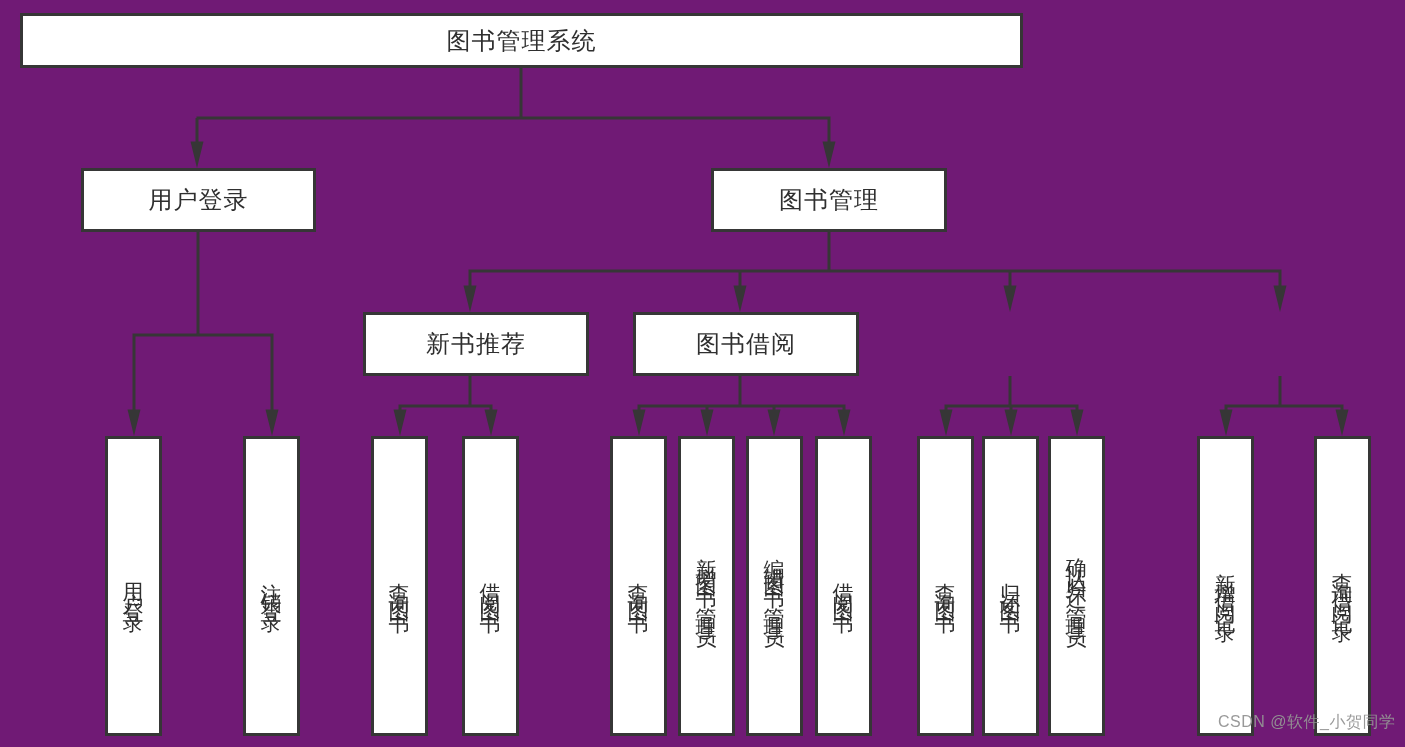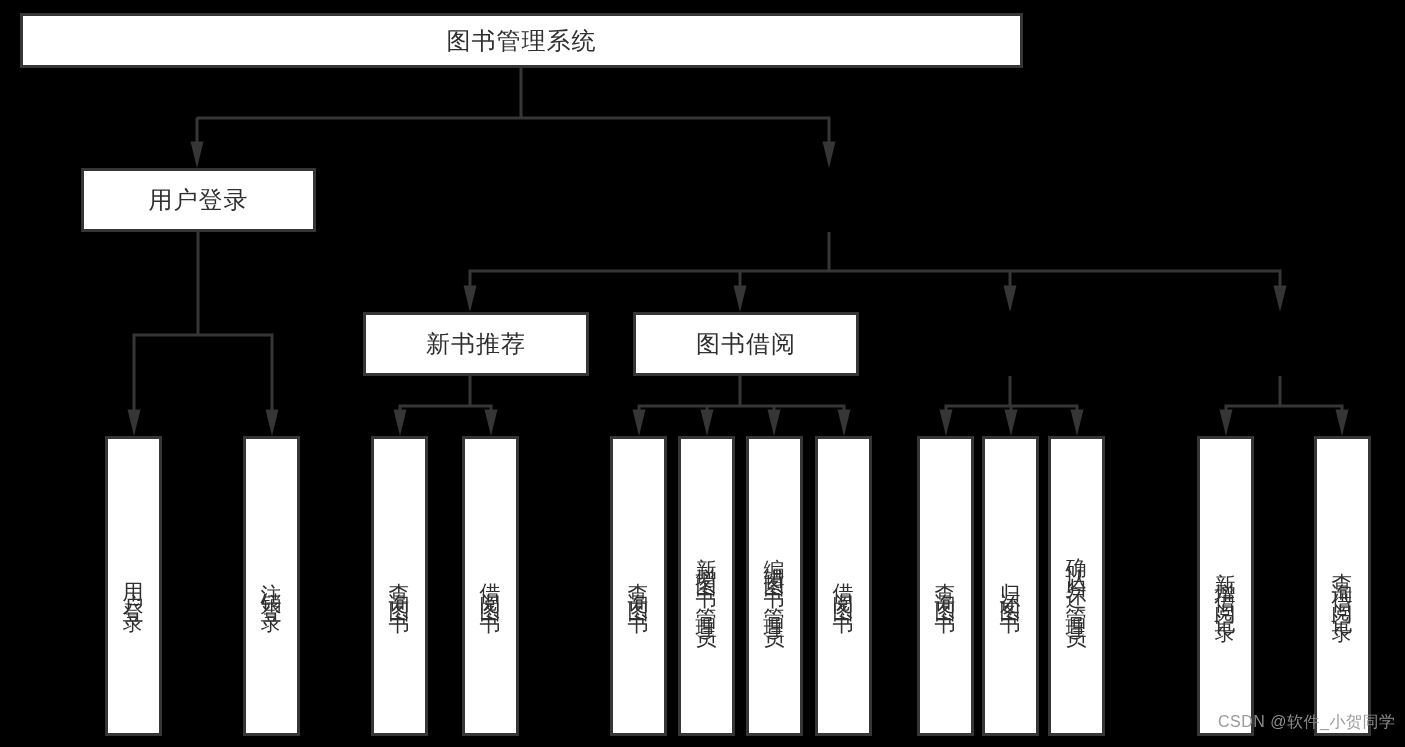--- a/index.html
+++ b/index.html
@@ -1,17 +1,17 @@
 <!DOCTYPE html>
 <html><head>
 <meta charset="utf-8">
 <style>
   html,body{margin:0;padding:0;background:#ffffff;}
   .canvas{
-    position:relative;width:1405px;height:747px;background:#000000;
+    position:relative;width:1405px;height:747px;background:#701a75;
     font-family:"Liberation Sans","DejaVu Sans",sans-serif;
     color:#2f2f2f;overflow:hidden;
   }
   svg.connectors{position:absolute;left:0;top:0;z-index:1;}
   .node{
     position:absolute;box-sizing:border-box;background:#ffffff;
     border:3px solid #363636;display:flex;align-items:center;justify-content:center;
     z-index:2;
   }
   .hlabel{font-size:24px;letter-spacing:1px;white-space:nowrap;}
@@ -88,20 +88,23 @@
     </g>
   </svg>
 
   <div class="node" style="left:20px;top:13px;width:1003px;height:55px">
     <span class="hlabel">图书管理系统</span>
   </div>
 
   <div class="node" style="left:81px;top:168px;width:235px;height:64px">
     <span class="hlabel">用户登录</span>
   </div>
+  <div class="node" style="left:711px;top:168px;width:236px;height:64px">
+    <span class="hlabel">图书管理</span>
+  </div>
 
   <div class="node" style="left:363px;top:312px;width:226px;height:64px">
     <span class="hlabel">新书推荐</span>
   </div>
   <div class="node" style="left:633px;top:312px;width:226px;height:64px">
     <span class="hlabel">图书借阅</span>
   </div>
 
   <div class="node leaf" style="left:105px">
     <span class="vlabel">用户登录</span>

